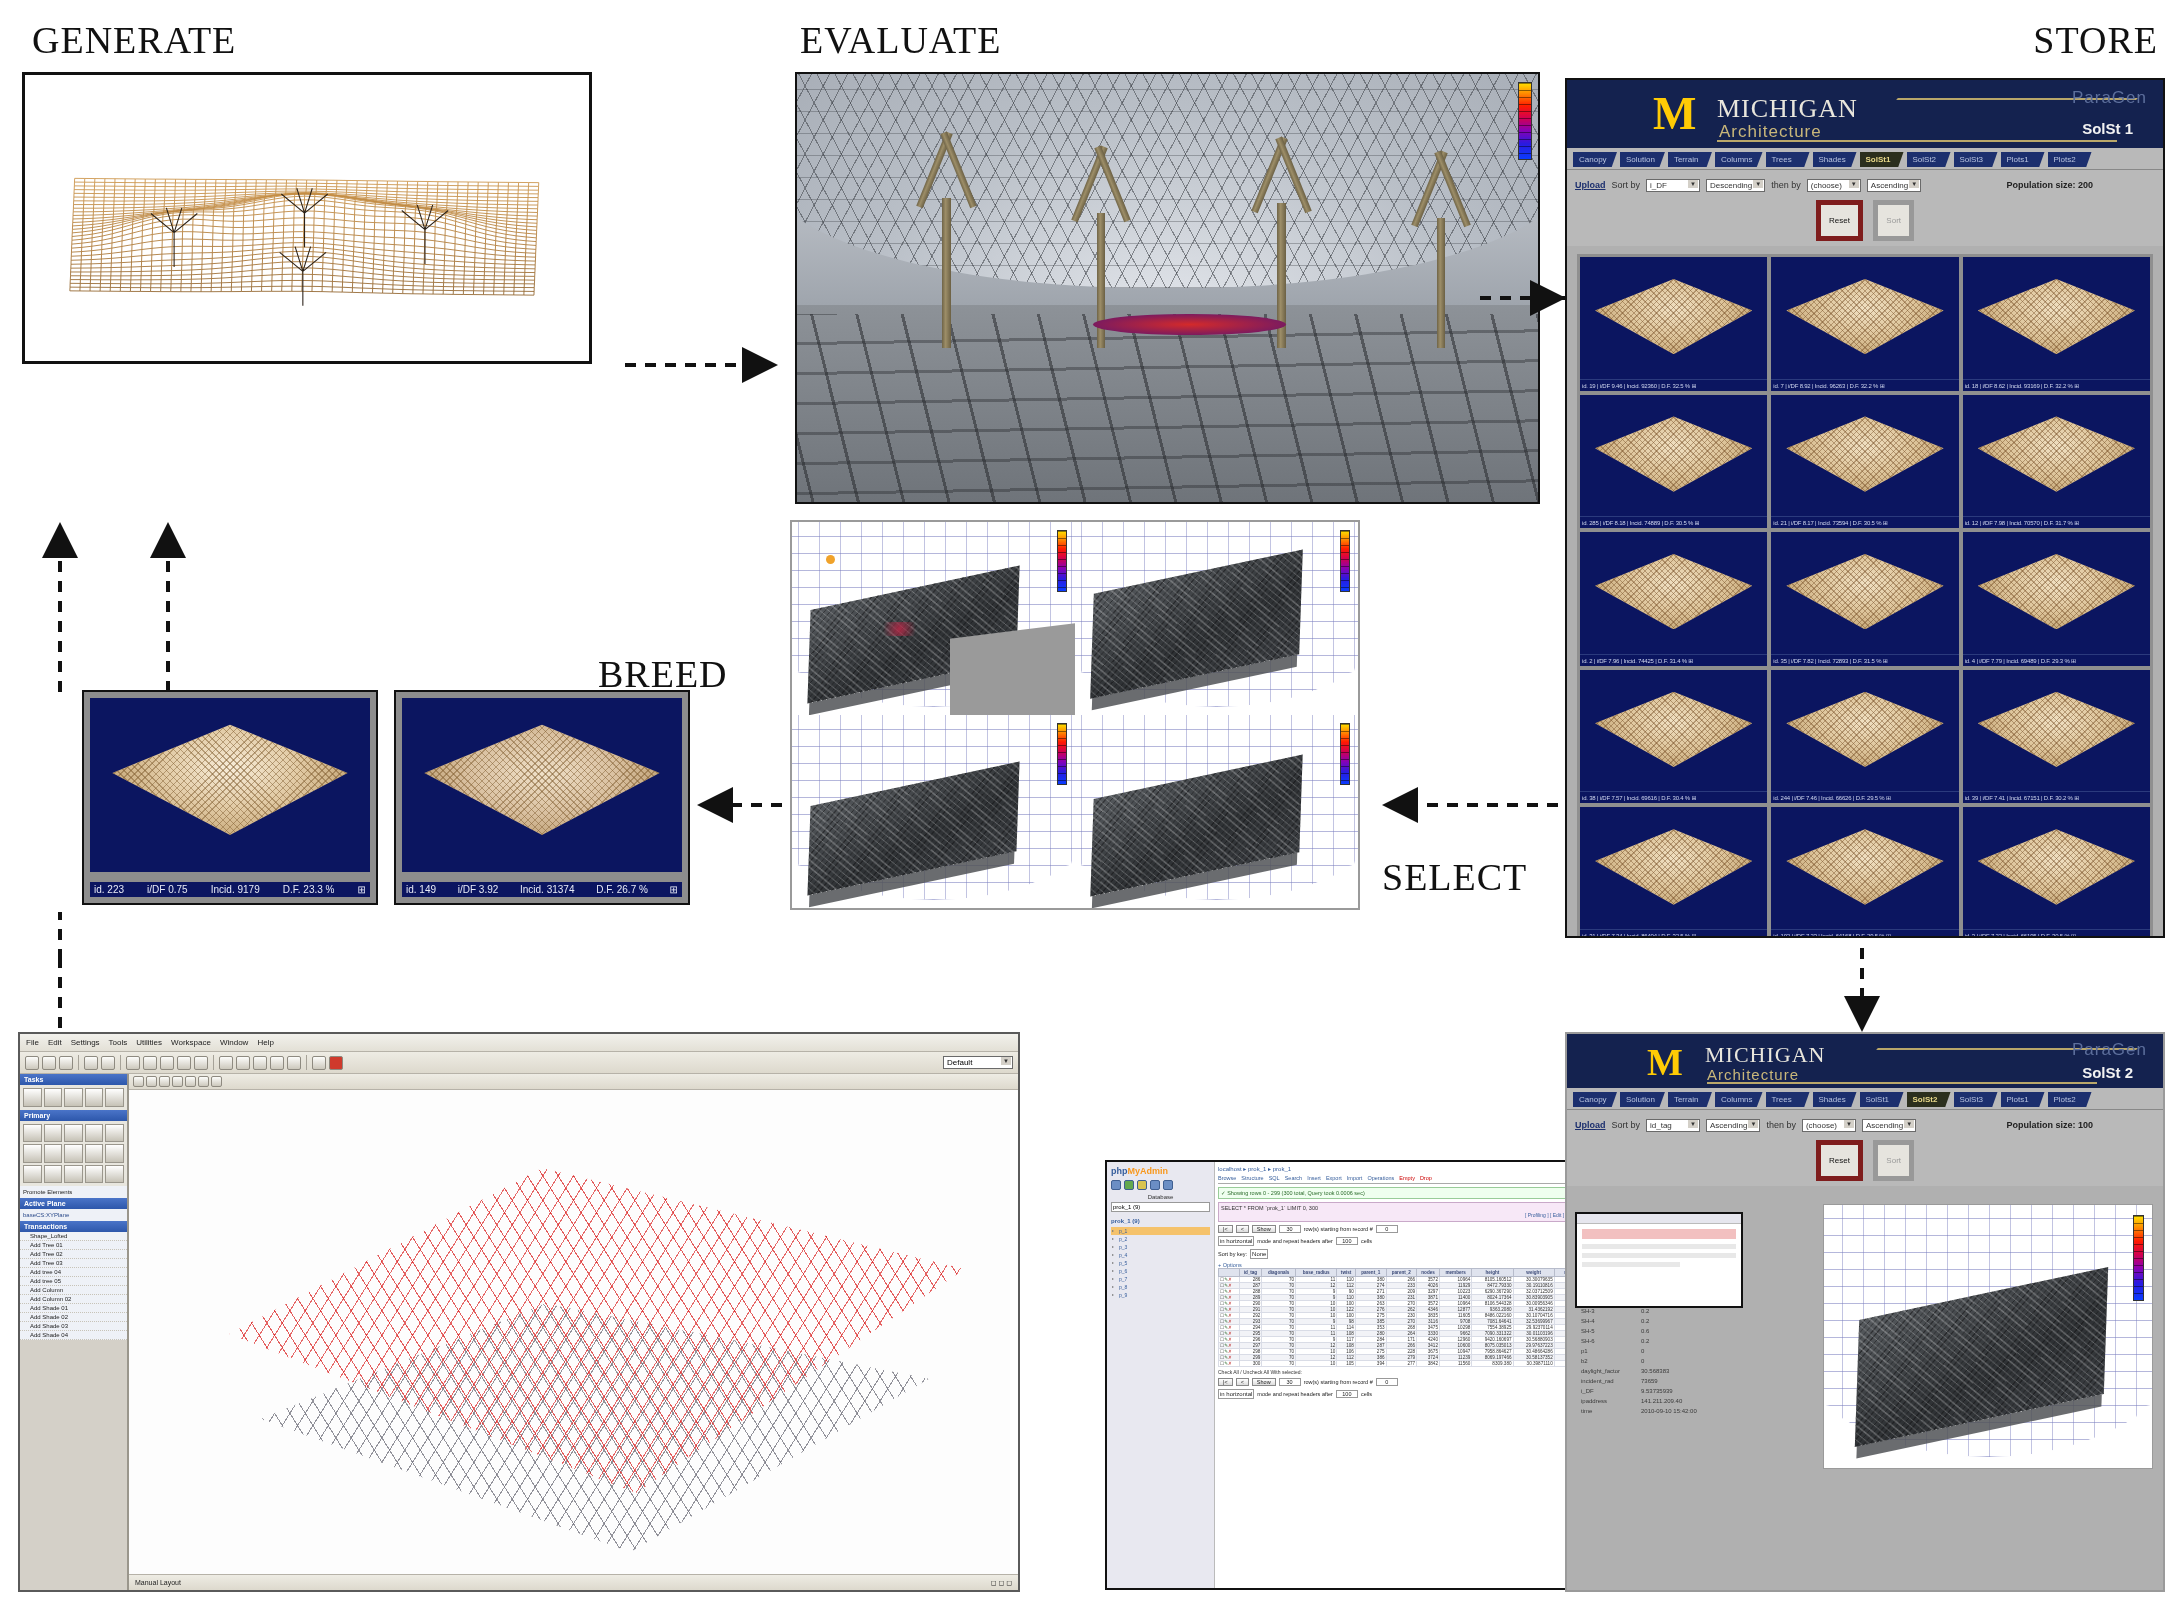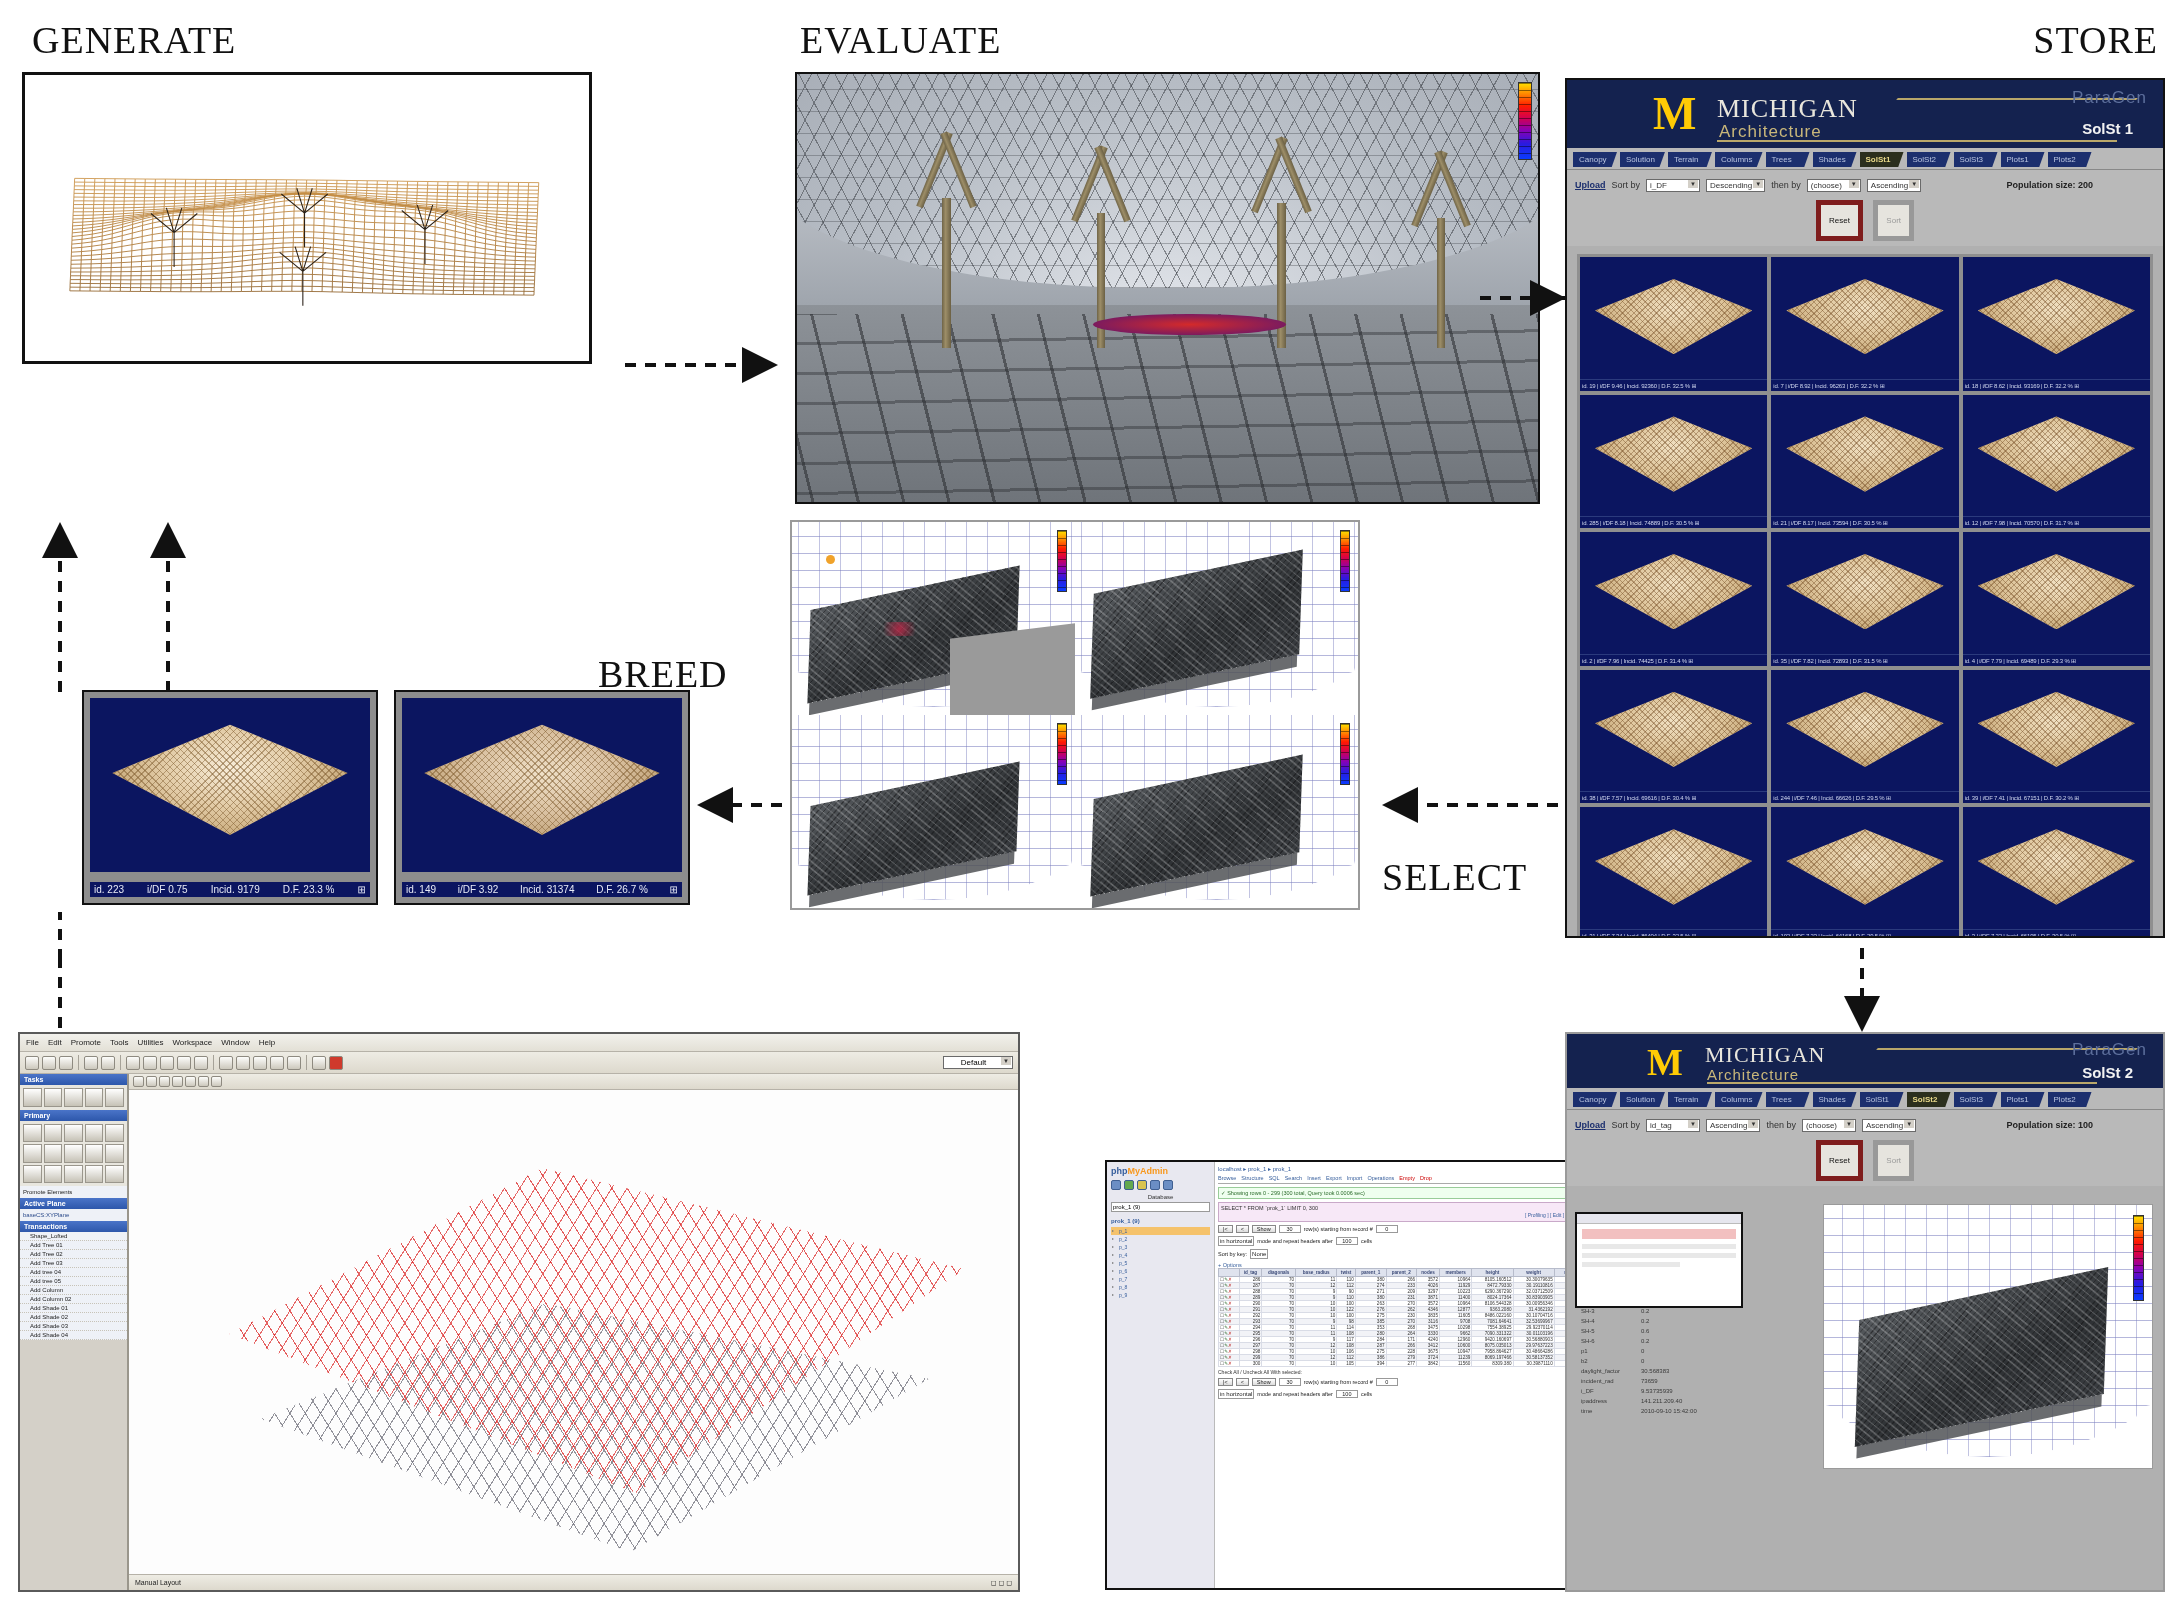--- a/index.html
+++ b/index.html
@@ -236,21 +236,20 @@
   #cad-window { left: 18px; top: 1032px; width: 1002px; height: 560px; border: 2px solid #5a5a5a; background: #d4d0c8; }
   .cad-menubar {
     background: linear-gradient(#f2f1ec, #e3e0d6); height: 18px;
     display: flex; align-items: center; gap: 9px; padding: 0 6px;
     font-size: 8px; color: #222; border-bottom: 1px solid #b6b2a8;
   }
   .cad-toolbar {
     background: linear-gradient(#eeece4, #ddd9cd); height: 22px;
     display: flex; align-items: center; gap: 3px; padding: 0 5px;
     border-bottom: 1px solid #b6b2a8;
-    text-align: center;
   }
   .tb-ico { width: 14px; height: 14px; border: 1px solid #8e8a80; background: linear-gradient(#fdfdfb, #ccc8bc); border-radius: 2px; }
   .tb-sep { width: 1px; height: 15px; background: #a6a298; margin: 0 2px; }
   .cad-body { display: flex; height: calc(100% - 40px); }
   .cad-left { width: 108px; background: #d4d0c8; border-right: 1px solid #9a968c; font-size: 7px; }
   .cad-sect-hd { background: linear-gradient(#4a74c8, #2d57ab); color: #fff; font-size: 7px; padding: 2px 4px; font-weight: bold; }
   .cad-sect-body { background: #eef1f7; padding: 3px; }
   .cad-palette { display: grid; grid-template-columns: repeat(5, 1fr); gap: 2px; padding: 3px; background: #e8e6de; }
   .cad-pal-ico { width: 100%; aspect-ratio: 1; background: linear-gradient(#fff, #c6c2b6); border: 1px solid #9a968c; }
   .cad-tree-item { font-size: 6px; color: #222; padding: 1px 2px 1px 10px; border-bottom: 1px dotted #c7c3b8; white-space: nowrap; overflow: hidden; }
@@ -584,21 +583,21 @@
         <div class="model-slab" style="top:32%; height:50%;"></div>
         <div class="colorbar seg" style="right:8px; top:8px; width:10px; height:62px;"></div>
       </div>
     </div>
   </div>
 
   <div class="panel" id="cad-window">
     <div class="cad-menubar" id="cad-menu">
         <span>File</span>
         <span>Edit</span>
-        <span>Promote</span>
+        <span>Settings</span>
         <span>Tools</span>
         <span>Utilities</span>
         <span>Workspace</span>
         <span>Window</span>
         <span>Help</span>
       </div>
     <div class="cad-toolbar">
       <div class="tb-ico"></div>
       <div class="tb-ico"></div>
       <div class="tb-ico"></div>

